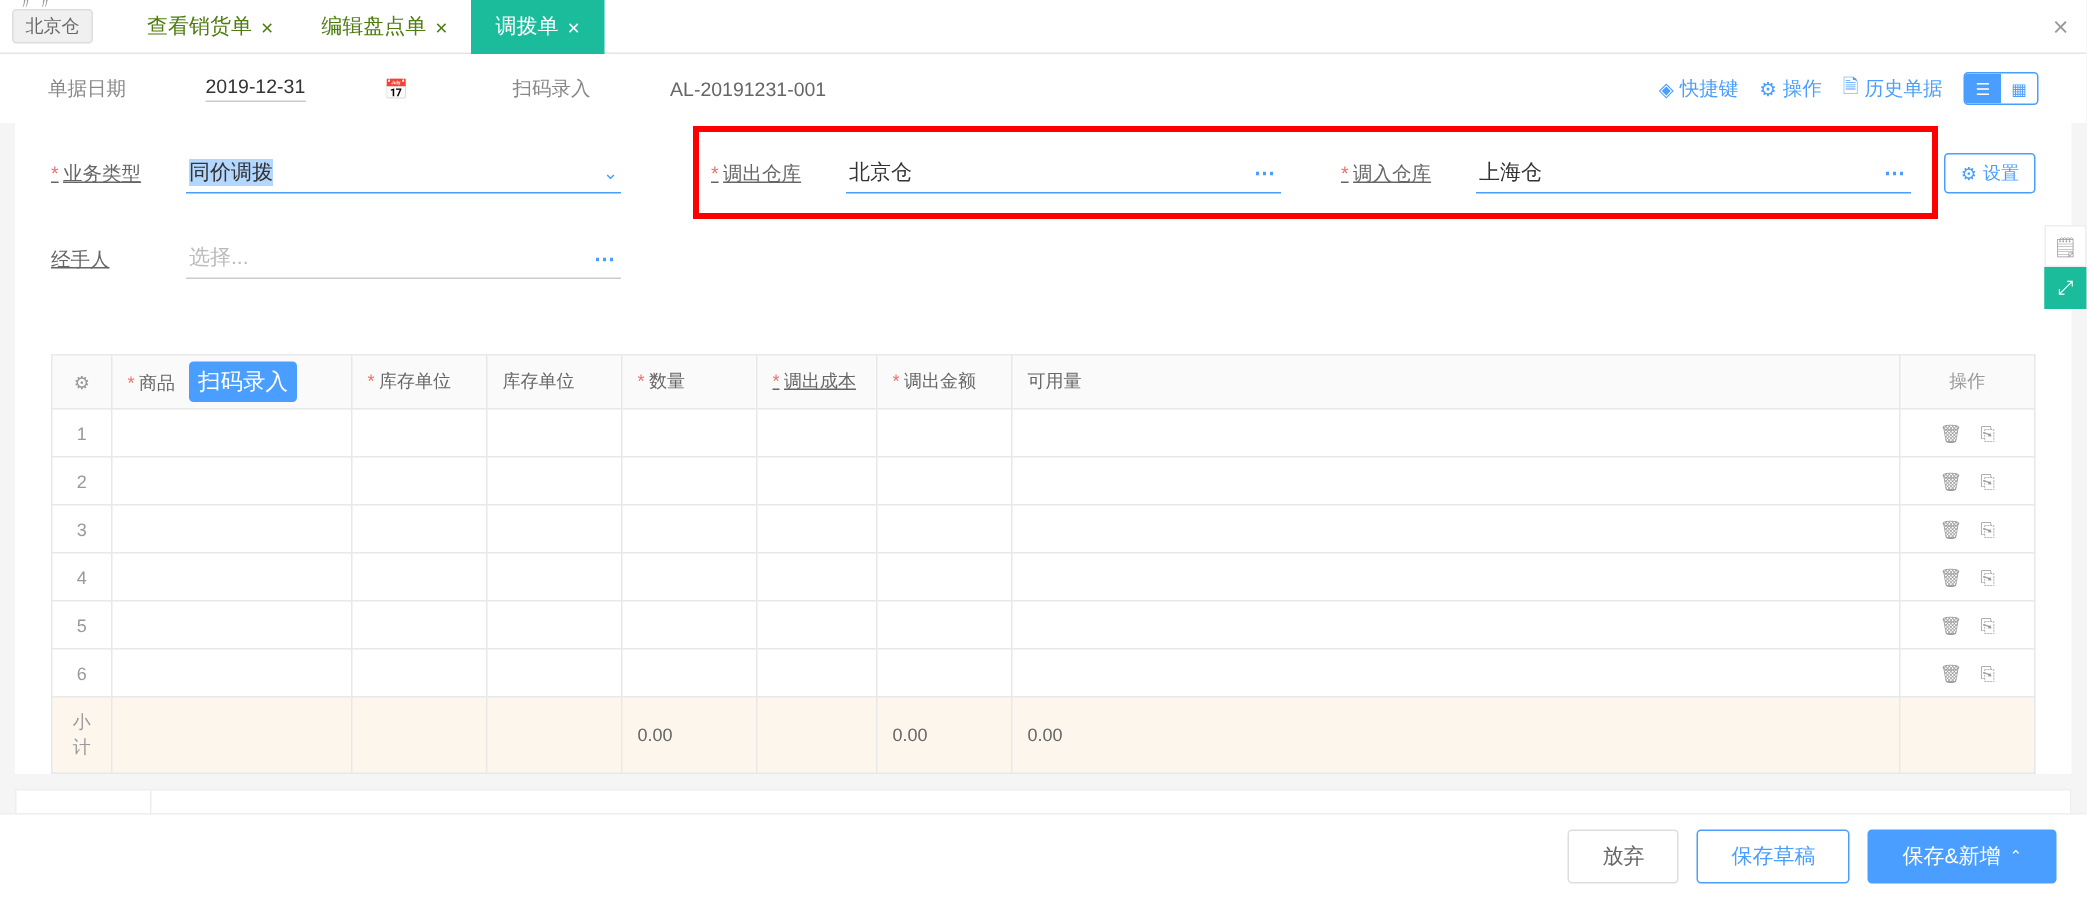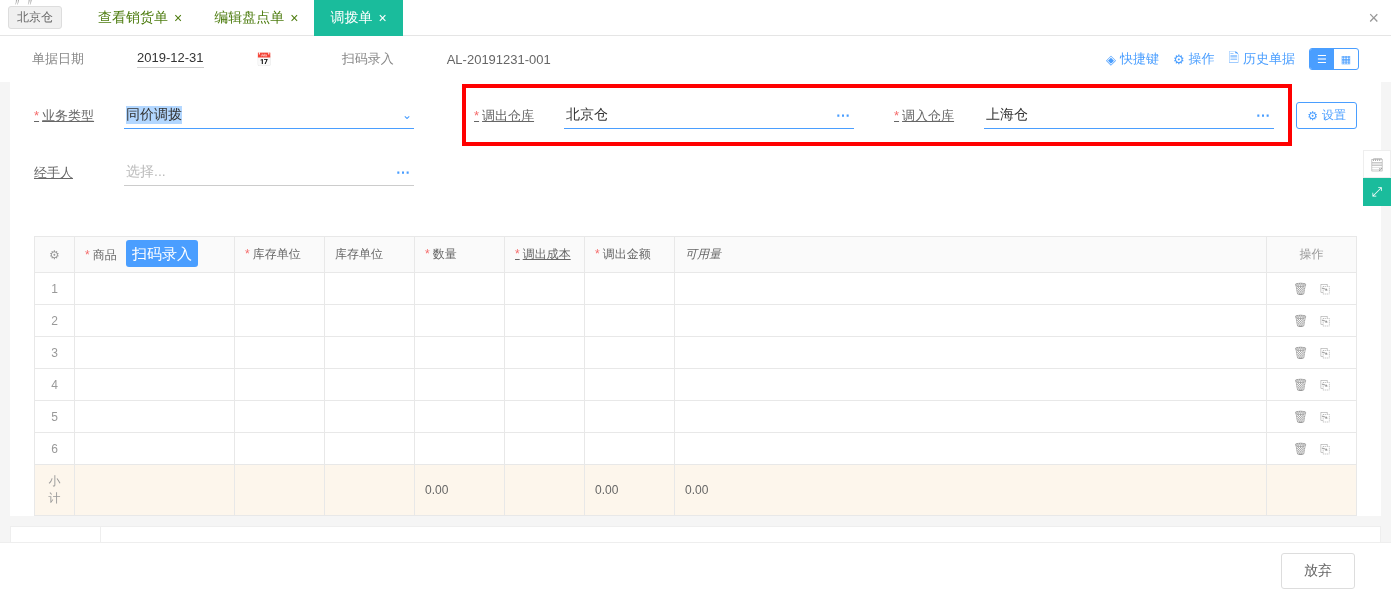--- a/index.html
+++ b/index.html
@@ -59,30 +59,30 @@
 .scan-badge { background: #4a9eff; color: #fff; font-size: 15px; padding: 5px 6px; border-radius: 3px; margin-left: 6px; text-align: center; }
 .subtotal-row td { background: #fdf6ec; color: #666; }
 .row-actions { display: flex; gap: 12px; justify-content: center; color: #999; }
 .row-actions span { cursor: pointer; }
 .col-product { width: 160px; }
 .col-unit { width: 90px; }
 .col-spec { width: 90px; }
 .col-qty { width: 90px; }
 .col-cost { width: 80px; text-decoration: underline; }
 .col-amount { width: 90px; }
-.col-avail { width: auto; font-style: italic; }
+.col-avail { width: auto; }
 
 
 .remarks-box { margin: 10px; background: #fff; display: flex; border: 1px solid #eee; }
 .remarks-label { width: 90px; display: flex; flex-direction: column; align-items: center; justify-content: center; padding: 14px 0; color: #1abc9c; font-size: 12px; border-right: 1px solid #eee; gap: 4px; }
 .remarks-icon { font-size: 22px; }
 .remarks-input { flex: 1; padding: 20px; color: #bbb; font-size: 13px; }
 
 
-.footer { position: fixed; bottom: 0; left: 0; right: 0; background: #fff; border-top: 1px solid #eee; padding: 10px 36px; display: flex; justify-content: flex-end; gap: 12px; width: 1391px; }
+.footer { position: fixed; bottom: 0; left: 0; right: 0; background: #fff; border-top: 1px solid #eee; padding: 10px 20px; display: flex; justify-content: flex-end; gap: 12px; width: 1391px; }
 .btn { padding: 8px 22px; border-radius: 3px; font-size: 14px; cursor: pointer; border: 1px solid #ddd; background: #fff; color: #666; }
 .btn-outline { border-color: #4a9eff; color: #4a9eff; }
 .btn-primary { background: #4a9eff; border-color: #4a9eff; color: #fff; display: flex; align-items: center; gap: 6px; }
 .caret-up { font-size: 10px; }
 </style>
 </head>
 <body>
 
 <div class="tab-bar">
   <span class="quote-mark">〃 〃</span>
@@ -297,13 +297,18 @@
 <div class="remarks-box">
   <div class="remarks-label">
     <span class="remarks-icon">🗒</span>
     <span>备注信息</span>
   </div>
   <div class="remarks-input">请输入备注信息</div>
 </div>
 
 <div class="footer">
   <button class="btn">放弃</button>
+  <button class="btn btn-outline">保存草稿</button>
+  <button class="btn btn-primary">
+    <span>保存&amp;新增</span>
+    <span class="caret-up">⌃</span>
+  </button>
 </div>
 
 </body></html>

